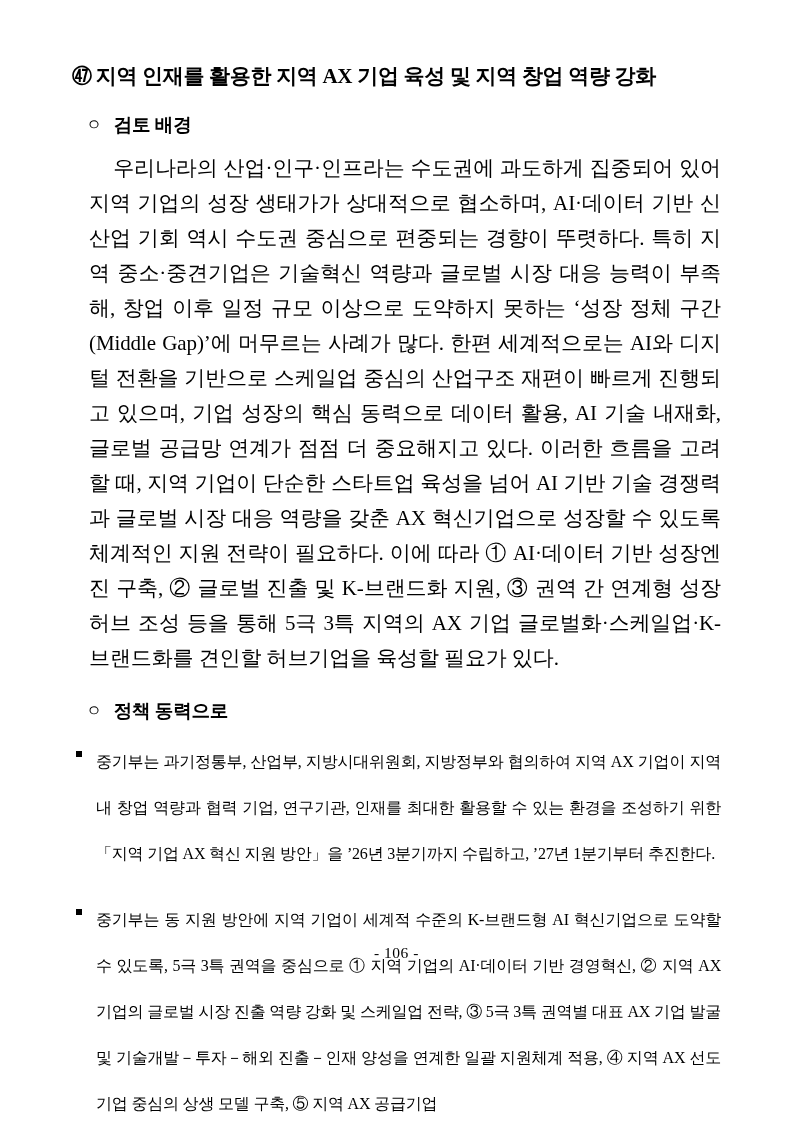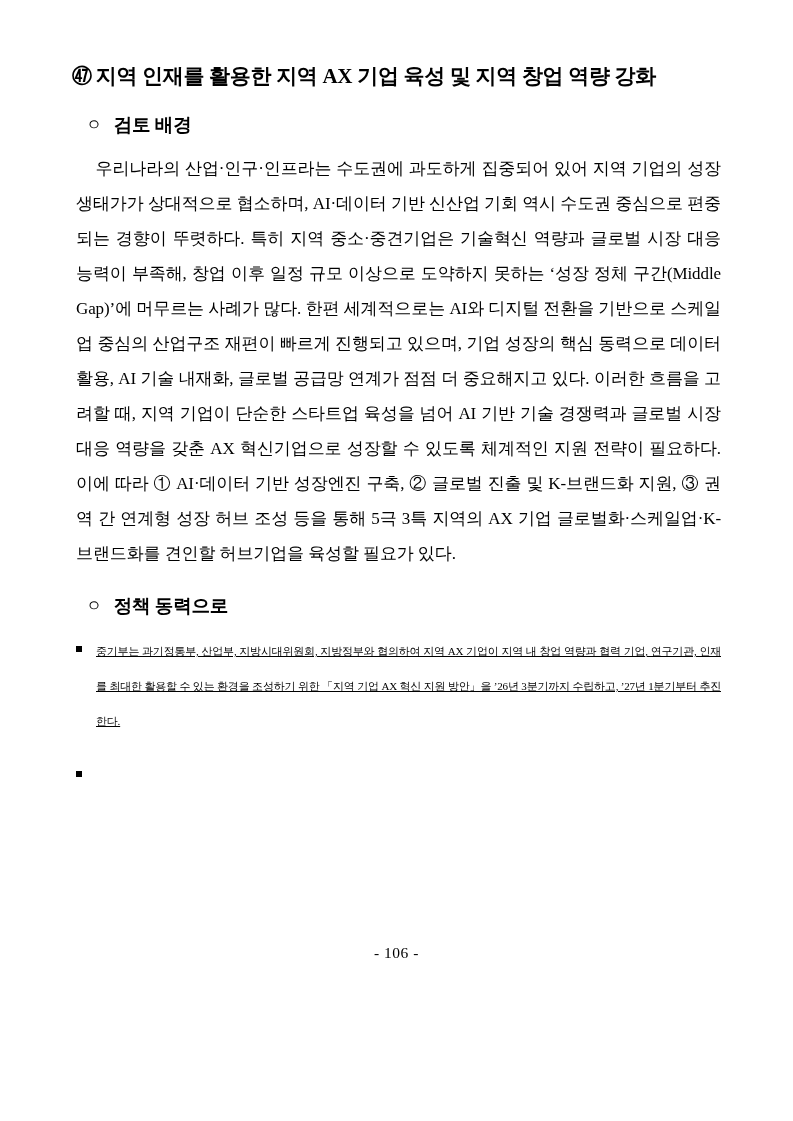--- a/index.html
+++ b/index.html
@@ -40,43 +40,42 @@
     letter-spacing: -0.2px;
   }
   .section-head .bullet-circle {
     display: inline-block;
     font-weight: normal;
     font-size: 16px;
     margin-right: 12px;
     vertical-align: 1px;
   }
   .body-para {
-    font-size: 17px;
+    font-size: 21px;
     line-height: 35px;
     text-align: justify;
     text-justify: inter-ideograph;
-    margin: 14px 0 0 4px;
+    margin: 14px 0 0 17px;
     letter-spacing: -0.1px;
     text-indent: 1.15em;
   }
   .rec-list {
     margin: 16px 0 0 0;
     padding: 0;
     list-style: none;
   }
   .rec-item {
     position: relative;
-    font-size: 11px;
-    line-height: 35px;
+    font-size: 16px;
+    line-height: 46px;
     text-align: justify;
     text-justify: inter-ideograph;
     padding-left: 24px;
     margin-top: 20px;
     letter-spacing: -0.2px;
-    text-decoration: underline;
   }
   .rec-item:first-child {
     margin-top: 0;
   }
   .rec-item .sq {
     position: absolute;
     left: 4px;
     top: 12px;
     width: 6px;
     height: 6px;
@@ -111,18 +110,19 @@
     <span class="bullet-circle">ㅇ</span><span>정책 동력으로</span>
   </h2>
 
   <ul class="rec-list">
     <li class="rec-item">
       <span class="sq"></span>
       <span>중기부는 과기정통부, 산업부, 지방시대위원회, 지방정부와 협의하여 지역 AX 기업이 지역 내 창업 역량과 협력 기업, 연구기관, 인재를 최대한 활용할 수 있는 환경을 조성하기 위한 「지역 기업 AX 혁신 지원 방안」을 ’26년 3분기까지 수립하고, ’27년 1분기부터 추진한다.</span>
     </li>
     <li class="rec-item">
       <span class="sq"></span>
+      <span>중기부는 동 지원 방안에 지역 기업이 세계적 수준의 K-브랜드형 AI 혁신기업으로 도약할 수 있도록, 5극 3특 권역을 중심으로 ① 지역 기업의 AI·데이터 기반 경영혁신, ② 지역 AX 기업의 글로벌 시장 진출 역량 강화 및 스케일업 전략, ③ 5극 3특 권역별 대표 AX 기업 발굴 및 기술개발－투자－해외 진출－인재 양성을 연계한 일괄 지원체계 적용, ④ 지역 AX 선도기업 중심의 상생 모델 구축, ⑤ 지역 AX 공급기업</span>
     </li>
   </ul>
 
   <div class="page-number">- 106 -</div>
 
 </div>
 
 </body></html>

